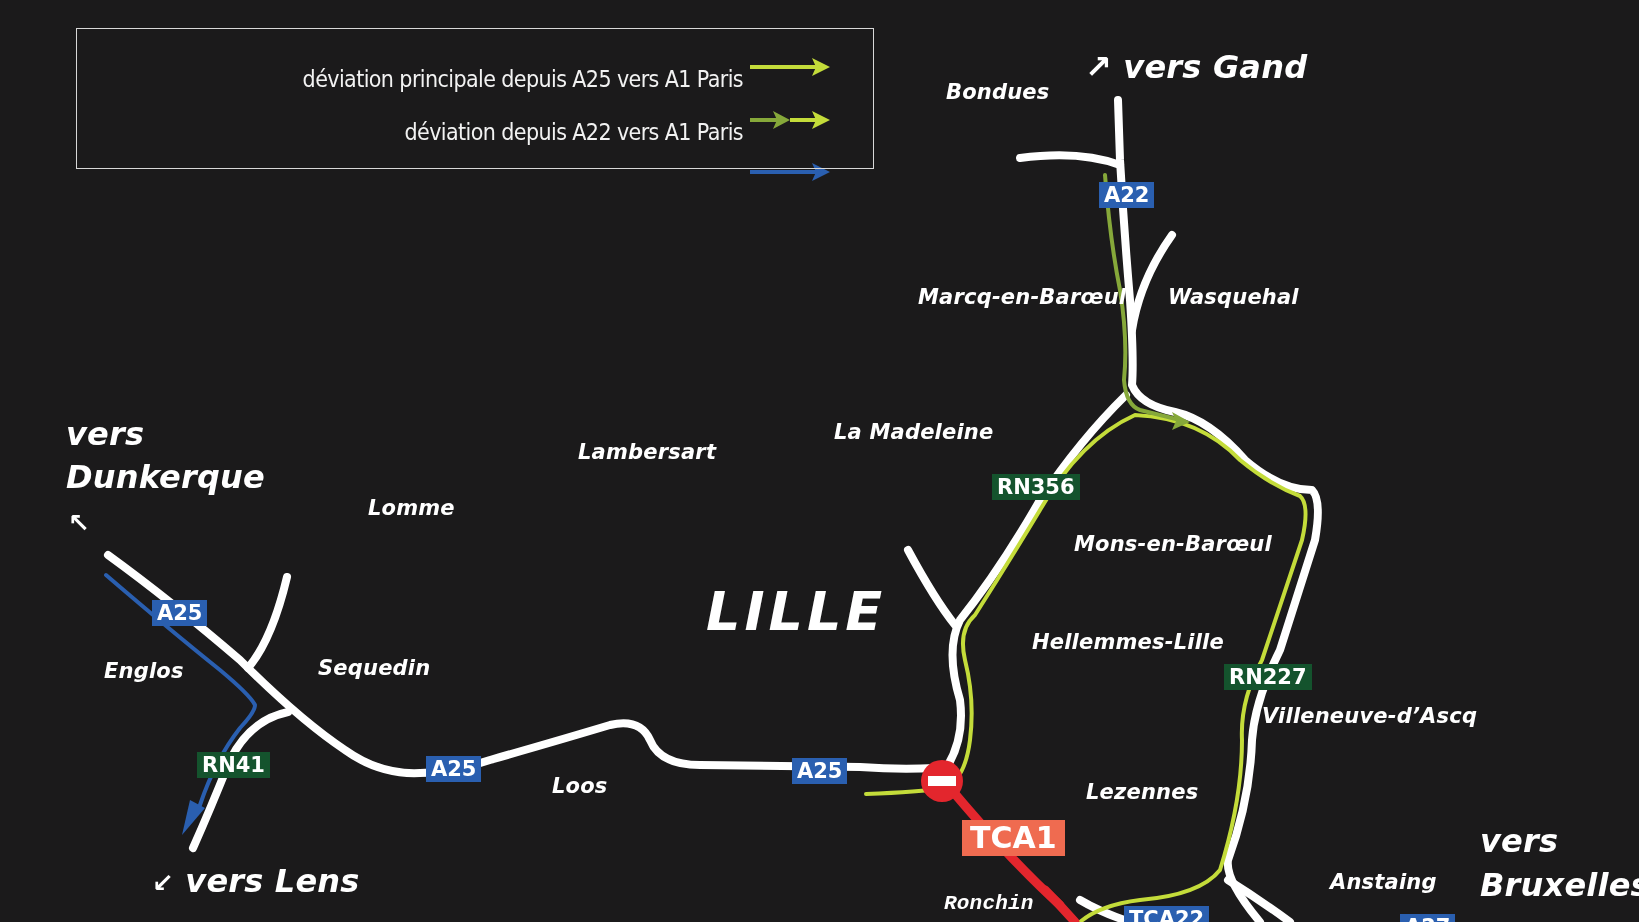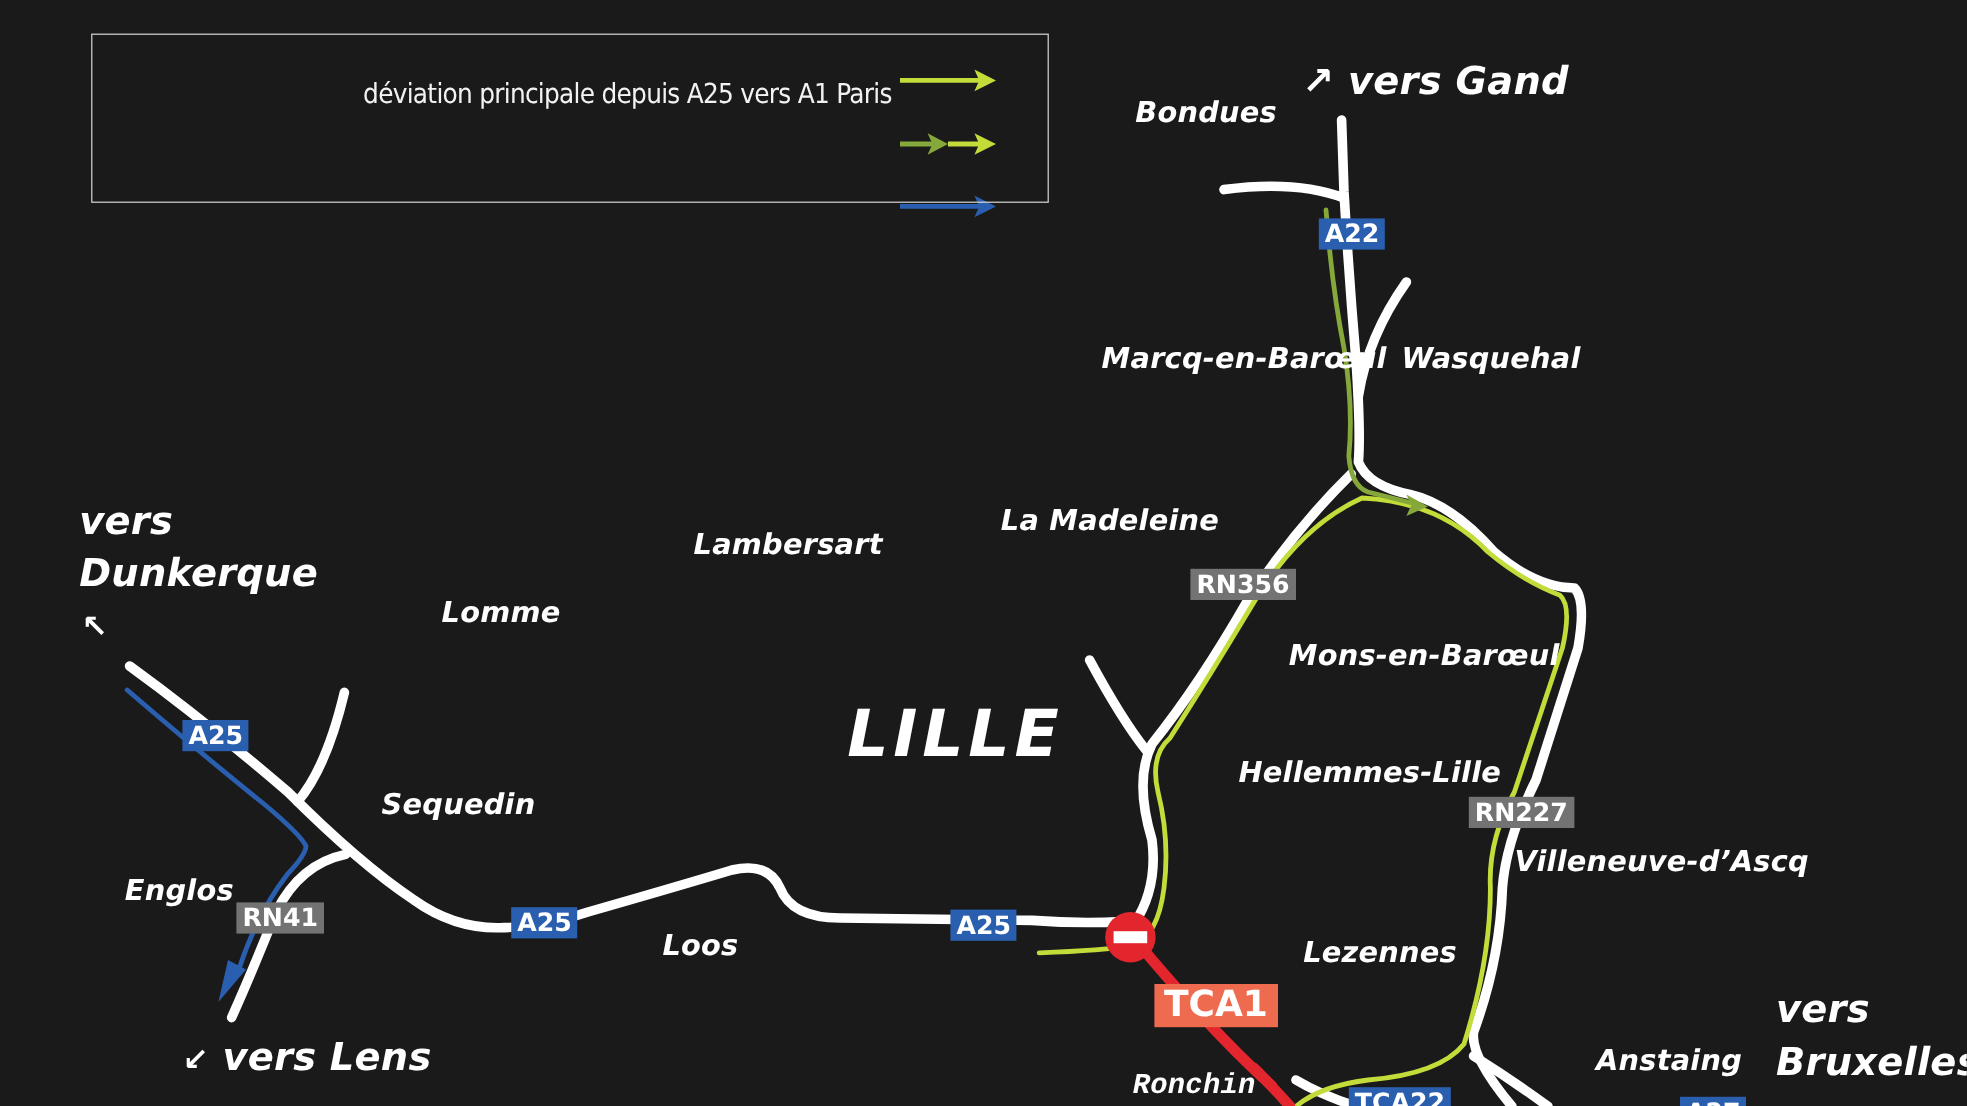--- a/index.html
+++ b/index.html
@@ -9,30 +9,30 @@
       position: absolute; left: 76px; top: 28px; width: 798px; height: 141px;
       border: 1.5px solid #d8d8d8; box-sizing: border-box;
     }
     .legend-row {
       position: absolute; right: 130px; height: 30px; line-height: 30px;
       color: #f2f2f2; font-size: 23px; font-family: "DejaVu Sans", sans-serif; letter-spacing: -0.6px;
       white-space: nowrap; font-stretch: condensed;
     }
     .label {
       position: absolute; color: #ffffff; font-style: italic; font-weight: bold;
-      font-family: "DejaVu Sans", sans-serif; font-size: 24px; white-space: nowrap; letter-spacing: 0.2px;
+      font-family: "DejaVu Sans", sans-serif; font-size: 21px; white-space: nowrap; letter-spacing: 0.2px;
     }
     .dir { font-size: 32px; }
     .city { font-size: 54px; font-style: italic; font-weight: bold; letter-spacing: 4px; }
     .shield {
       position: absolute; color: #fff; font-family: "DejaVu Sans", sans-serif; font-weight: bold;
       font-size: 21px; line-height: 26px; padding: 0 5px; white-space: nowrap;
     }
     .shield.blue { background: #2a5fb0; }
-    .shield.red { background: #737373; }
+    .shield.red { background: #14532d; }
     .shield.orange { background: #ef6b50; font-size: 30px; line-height: 36px; padding: 0 8px; }
   </style>
 </head>
 <body>
 
 <svg id="map" width="1639" height="922" viewBox="0 0 1639 922">
 
   <g fill="none" stroke="#ffffff" stroke-width="8" stroke-linecap="round" stroke-linejoin="round">
 
     <path d="M1118 100 L1120 160 Q1124 230 1130 300 Q1134 360 1132 385 Q1140 405 1175 412 Q1210 420 1245 460 Q1280 490 1312 490 Q1322 500 1315 540 L1280 650 Q1255 700 1252 740 Q1250 800 1228 860 Q1225 880 1260 922"></path>
@@ -86,20 +86,21 @@
     <path d="M773 111 L790 120 L773 129 L777 120 Z" fill="#86a83a"></path>
     <line x1="790" y1="120" x2="818" y2="120" stroke="#c4dc3a" stroke-width="4"></line>
     <path d="M812 111 L830 120 L812 129 L816 120 Z" fill="#c4dc3a"></path>
     <line x1="750" y1="172" x2="818" y2="172" stroke="#2a5fb0" stroke-width="4"></line>
     <path d="M812 163 L830 172 L812 181 L816 172 Z" fill="#2a5fb0"></path>
   </g>
 </svg>
 
 <div class="legend">
   <div class="legend-row" style="top:35px;">déviation principale depuis A25 vers A1 Paris</div>
+  <div class="legend-row" style="top:88px;">déviation depuis A22 vers A1 Paris</div>
 </div>
 
 <div class="label dir" style="left:1085px; top:48px;">
   <span>↗</span>
   <span>vers Gand</span>
 </div>
 <div class="label dir" style="left:66px; top:415px;">vers</div>
 <div class="label dir" style="left:66px; top:458px;">Dunkerque</div>
 <div class="label dir" style="left:68px; top:508px; font-size:26px;">↖</div>
 <div class="label dir" style="left:152px; top:862px;">
@@ -114,21 +115,21 @@
 <div class="label" style="left:946px; top:80px;">Bondues</div>
 <div class="label" style="left:918px; top:285px;">Marcq-en-Barœul</div>
 <div class="label" style="left:1168px; top:285px;">Wasquehal</div>
 <div class="label" style="left:834px; top:420px;">La Madeleine</div>
 <div class="label" style="left:578px; top:440px;">Lambersart</div>
 <div class="label" style="left:368px; top:496px;">Lomme</div>
 <div class="label" style="left:1074px; top:532px;">Mons-en-Barœul</div>
 <div class="label" style="left:1032px; top:630px;">Hellemmes-Lille</div>
 <div class="label" style="left:1262px; top:704px;">Villeneuve-d’Ascq</div>
 <div class="label" style="left:318px; top:656px;">Sequedin</div>
-<div class="label" style="left:104px; top:728px;">Englos</div>
+<div class="label" style="left:104px; top:659px;">Englos</div>
 <div class="label" style="left:552px; top:774px;">Loos</div>
 <div class="label" style="left:1086px; top:780px;">Lezennes</div>
 <div class="label" style="left:944px; top:892px;font-family:Liberation Mono, monospace;">Ronchin</div>
 <div class="label" style="left:1330px; top:870px;">Anstaing</div>
 
 <div class="shield blue" style="left:1099px; top:182px;">A22</div>
 <div class="shield blue" style="left:152px; top:600px;">A25</div>
 <div class="shield blue" style="left:426px; top:756px;">A25</div>
 <div class="shield blue" style="left:792px; top:758px;">A25</div>
 <div class="shield red" style="left:197px; top:752px;">RN41</div>

